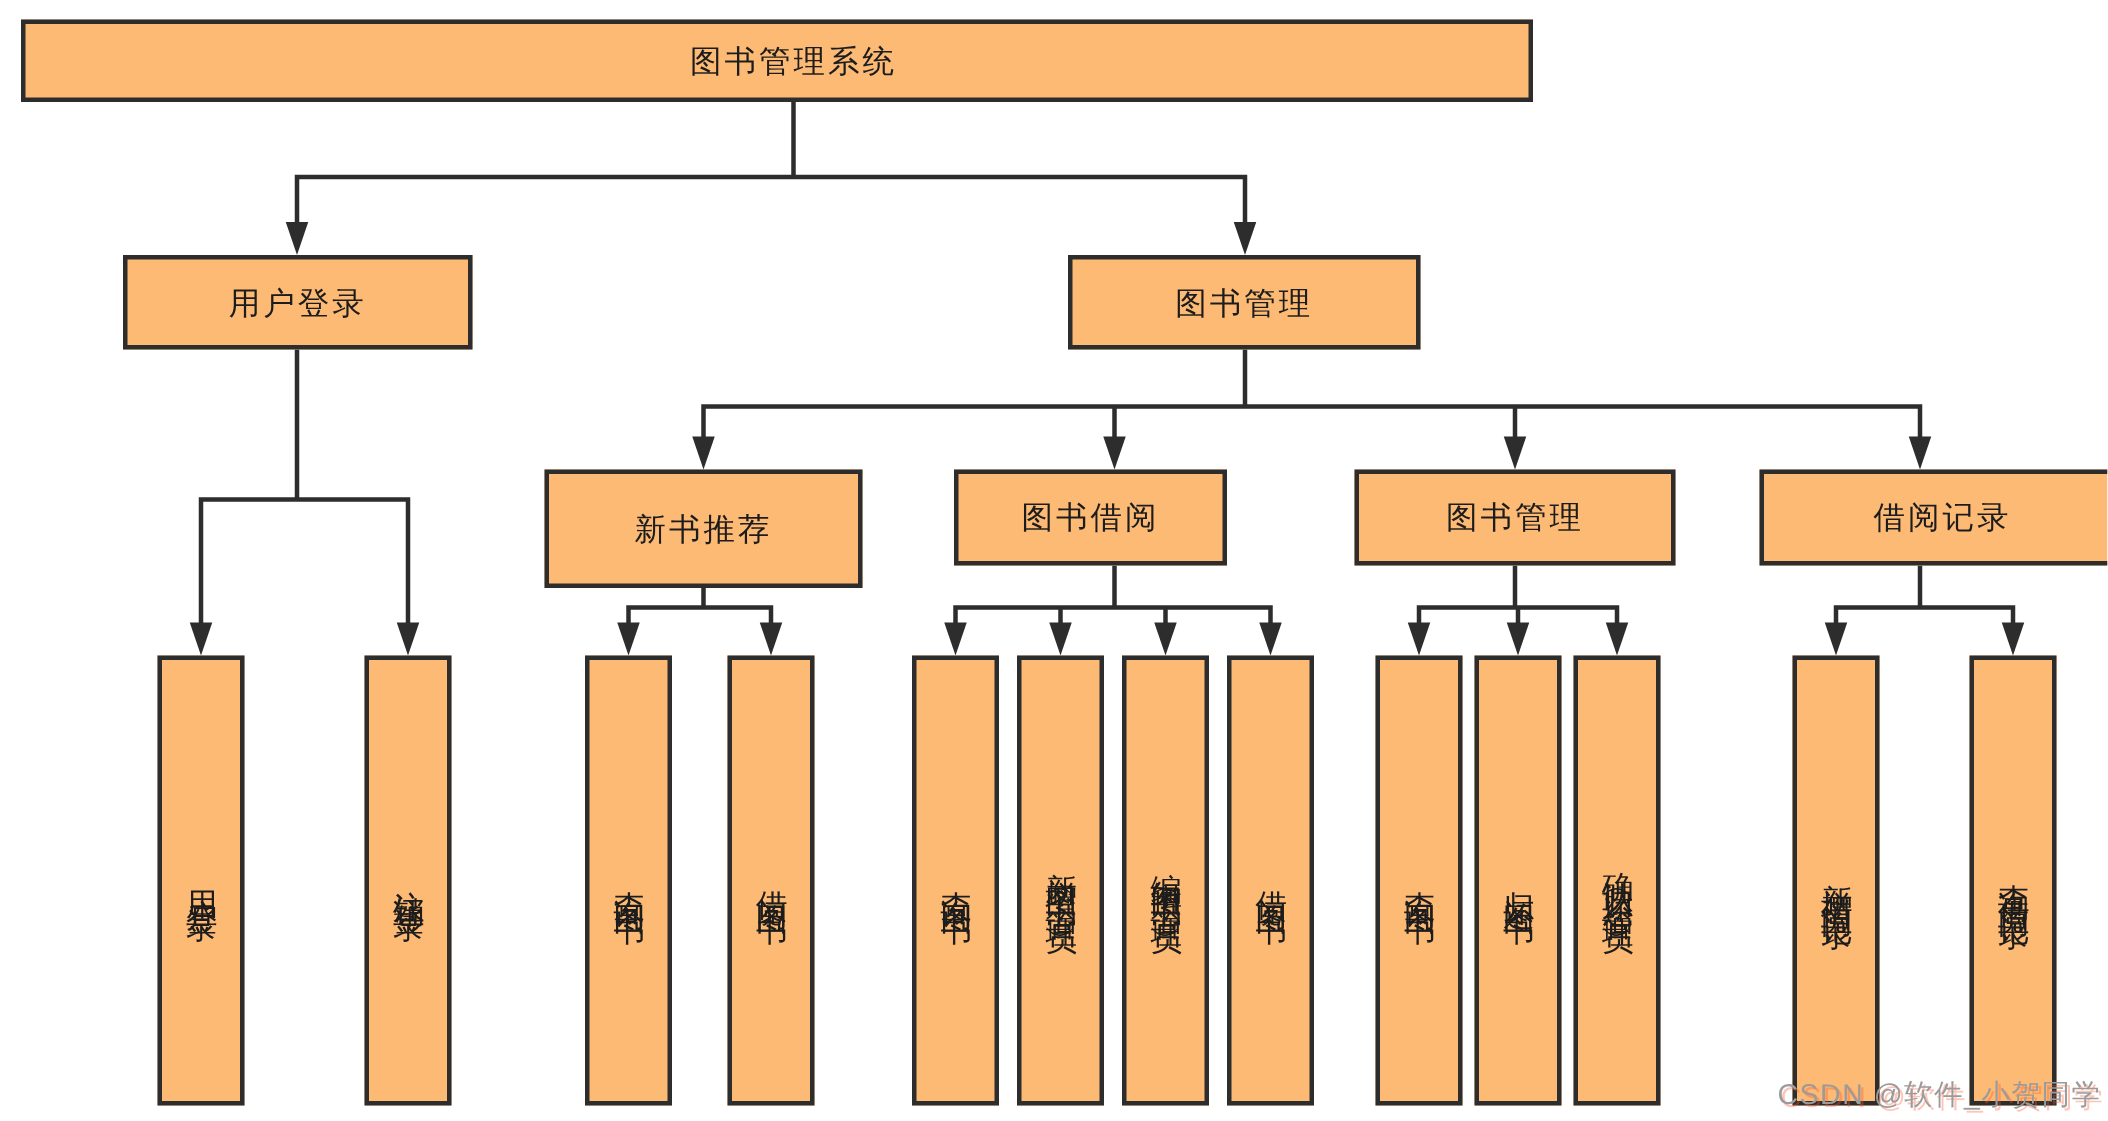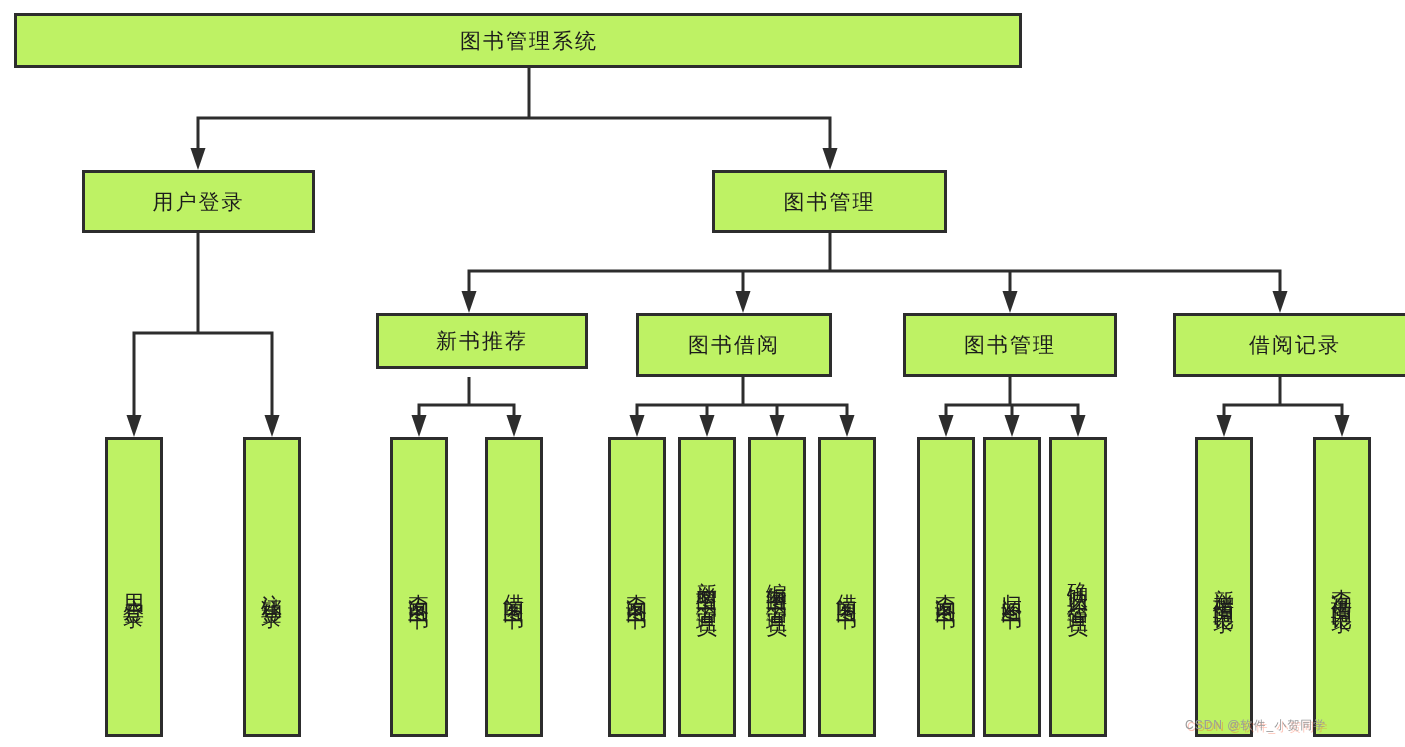--- a/index.html
+++ b/index.html
@@ -7,21 +7,21 @@
     position:relative;
     width:1405px;height:747px;
     background:#ffffff;
     font-family:"Liberation Sans","DejaVu Sans",sans-serif;
     overflow:hidden;
   }
   .connectors{position:absolute;left:0;top:0;}
   .node{
     position:absolute;
     box-sizing:border-box;
-    background:#bef264;
+    background:#fdba74;
     border:3px solid #2d2d2d;
     display:flex;
     align-items:center;
     justify-content:center;
     color:#1c1c1c;
   }
   .hnode .label{
     font-size:21px;
     letter-spacing:2px;
     white-space:nowrap;
@@ -31,21 +31,21 @@
     writing-mode:vertical-rl;
     text-orientation:mixed;
     font-size:21px;
     letter-spacing:5px;
     line-height:1;
     white-space:nowrap;
   }
   .watermark{
     position:absolute;
     left:1185px;top:717px;
-    font-size:12px;
+    font-size:19px;
     color:#9b9b9b;
     text-shadow:2px 2px 0 rgba(252,85,49,0.35);
     letter-spacing:1px;
     white-space:nowrap;
   }
 </style>
 </head>
 <body>
 
 <div class="canvas">
@@ -106,24 +106,24 @@
     <span class="label">图书管理系统</span>
   </div>
 
   <div class="node hnode" style="left:82px;top:170px;width:233px;height:63px">
     <span class="label">用户登录</span>
   </div>
   <div class="node hnode" style="left:712px;top:170px;width:235px;height:63px">
     <span class="label">图书管理</span>
   </div>
 
-  <div class="node hnode" style="left:376px;top:313px;width:212px;height:56px">
+  <div class="node hnode" style="left:363px;top:313px;width:212px;height:79px">
     <span class="label">新书推荐</span>
   </div>
-  <div class="node hnode" style="left:636px;top:313px;width:196px;height:64px">
+  <div class="node hnode" style="left:636px;top:313px;width:182px;height:64px">
     <span class="label">图书借阅</span>
   </div>
   <div class="node hnode" style="left:903px;top:313px;width:214px;height:64px">
     <span class="label">图书管理</span>
   </div>
   <div class="node hnode" style="left:1173px;top:313px;width:244px;height:64px">
     <span class="label">借阅记录</span>
   </div>
 
   <div class="node vnode" style="left:105px;top:437px;width:58px;height:300px">

